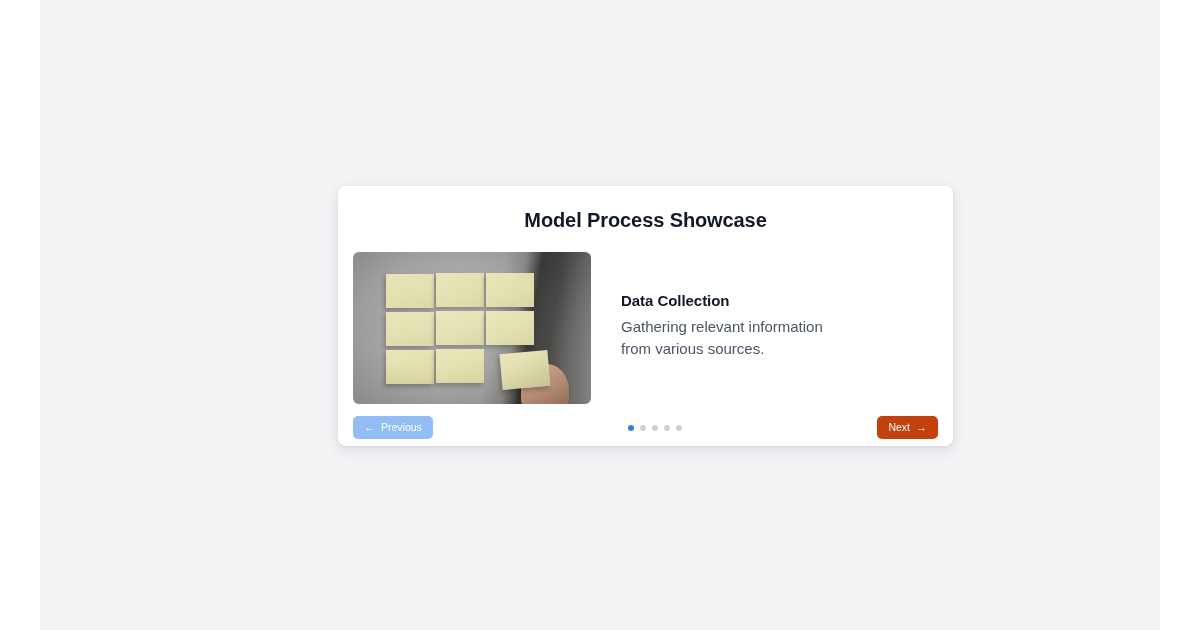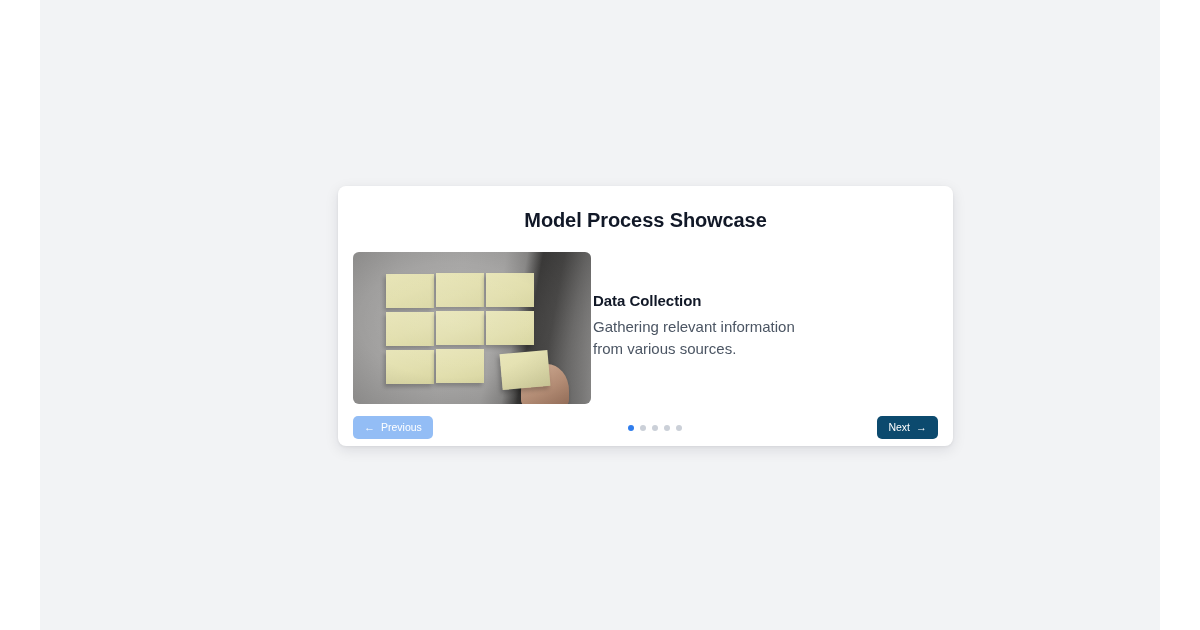--- a/index.html
+++ b/index.html
@@ -112,21 +112,21 @@
     box-shadow: -2px 2px 5px rgba(0,0,0,0.3);
   }
   .nail {
     position: absolute;
     background: #18181b;
     border-radius: 50% 50% 42% 42%;
   }
 
   #slide-text {
     flex: 1 1 auto;
-    padding-left: 2px;
+    padding-left: 30px;
     padding-top: 40px;
   }
   #slide-heading {
     font-size: 15px;
     font-weight: bold;
     color: #111827;
     line-height: 1.25;
     letter-spacing: -0.05px;
   }
   #slide-desc {
@@ -157,21 +157,21 @@
     color: #ffffff;
     padding: 6px 11px;
     line-height: 1;
     white-space: nowrap;
   }
   #prev-button {
     background: #93bdf5;
     cursor: default;
   }
   #next-button {
-    background: #0c4a6e;
+    background: #c2410c;
     cursor: pointer;
   }
   .nav-arrow { font-size: 11px; line-height: 1; }
 
   #dots {
     display: flex;
     align-items: center;
     gap: 6px;
   }
   .dot {

